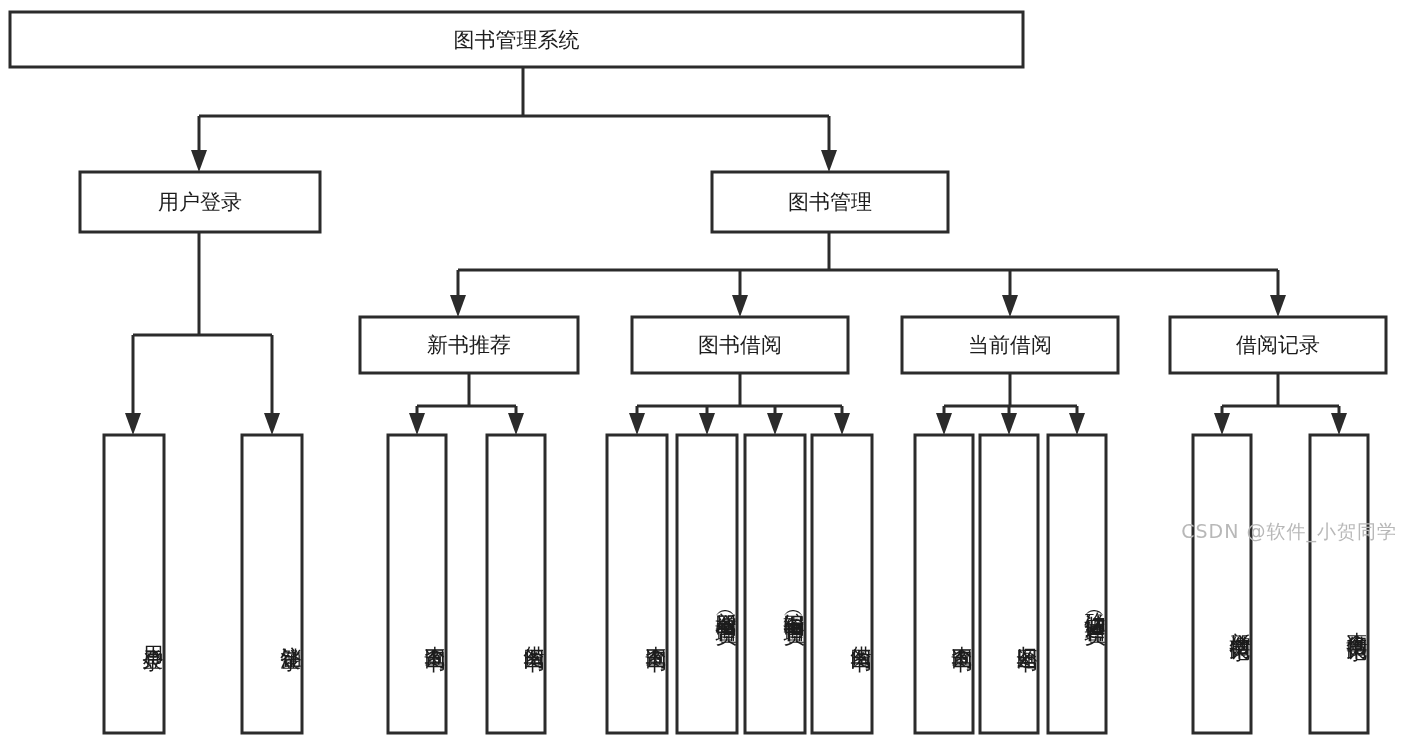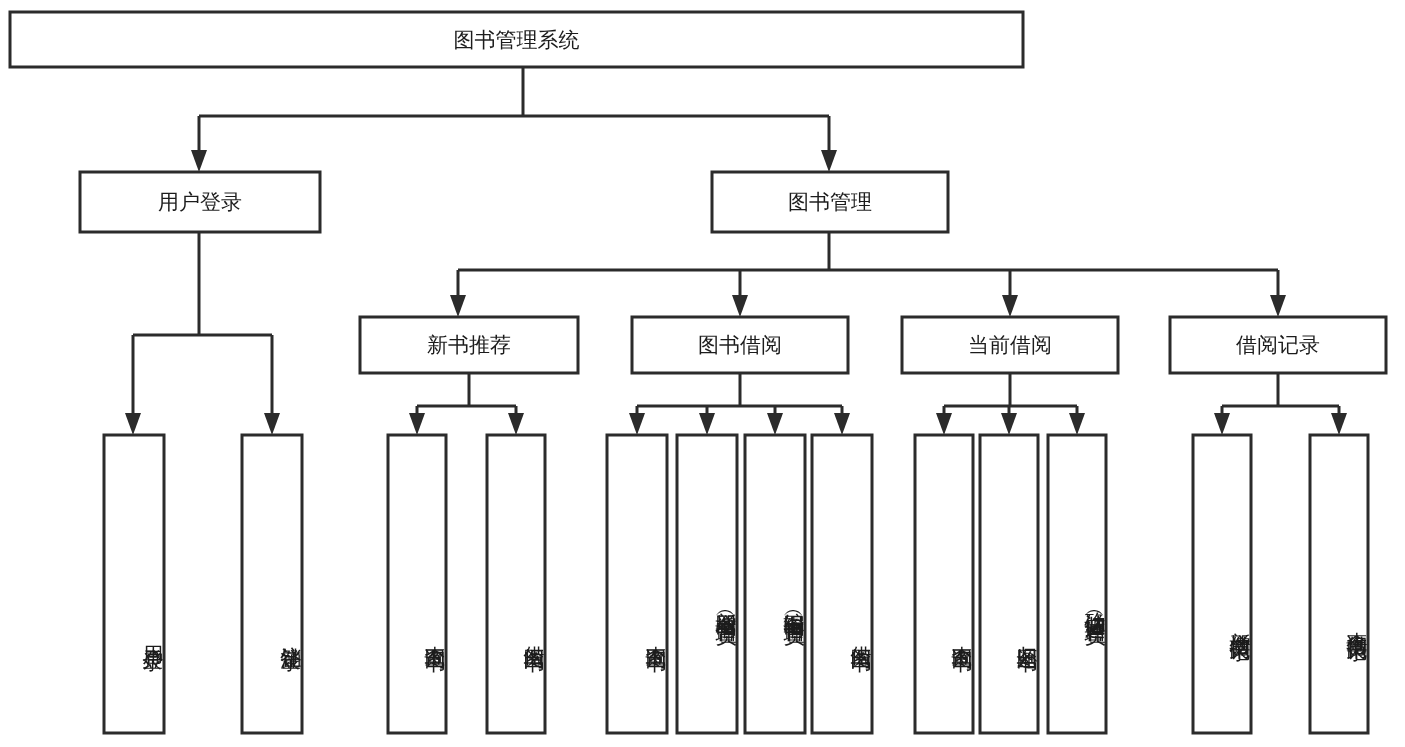--- a/index.html
+++ b/index.html
@@ -235,13 +235,14 @@
       <div class="node-label-v" style="left: 1048px; top: 441px; width: 58px; height: 286px; display: flex; align-items: flex-start; justify-content: center;">
         <span style="margin-top: 40px;">确认归还（管理员）</span>
       </div>
       <div class="node-label-v" style="left: 1193px; top: 441px; width: 58px; height: 286px; display: flex; align-items: flex-start; justify-content: center;">
         <span style="margin-top: 74px;">新增借阅记录</span>
       </div>
       <div class="node-label-v" style="left: 1310px; top: 441px; width: 58px; height: 286px; display: flex; align-items: flex-start; justify-content: center;">
         <span style="margin-top: 74px;">查询借阅记录</span>
       </div>
     </div>
+  <div class="watermark">CSDN @软件_小贺同学</div>
 </div>
 
 </body></html>

